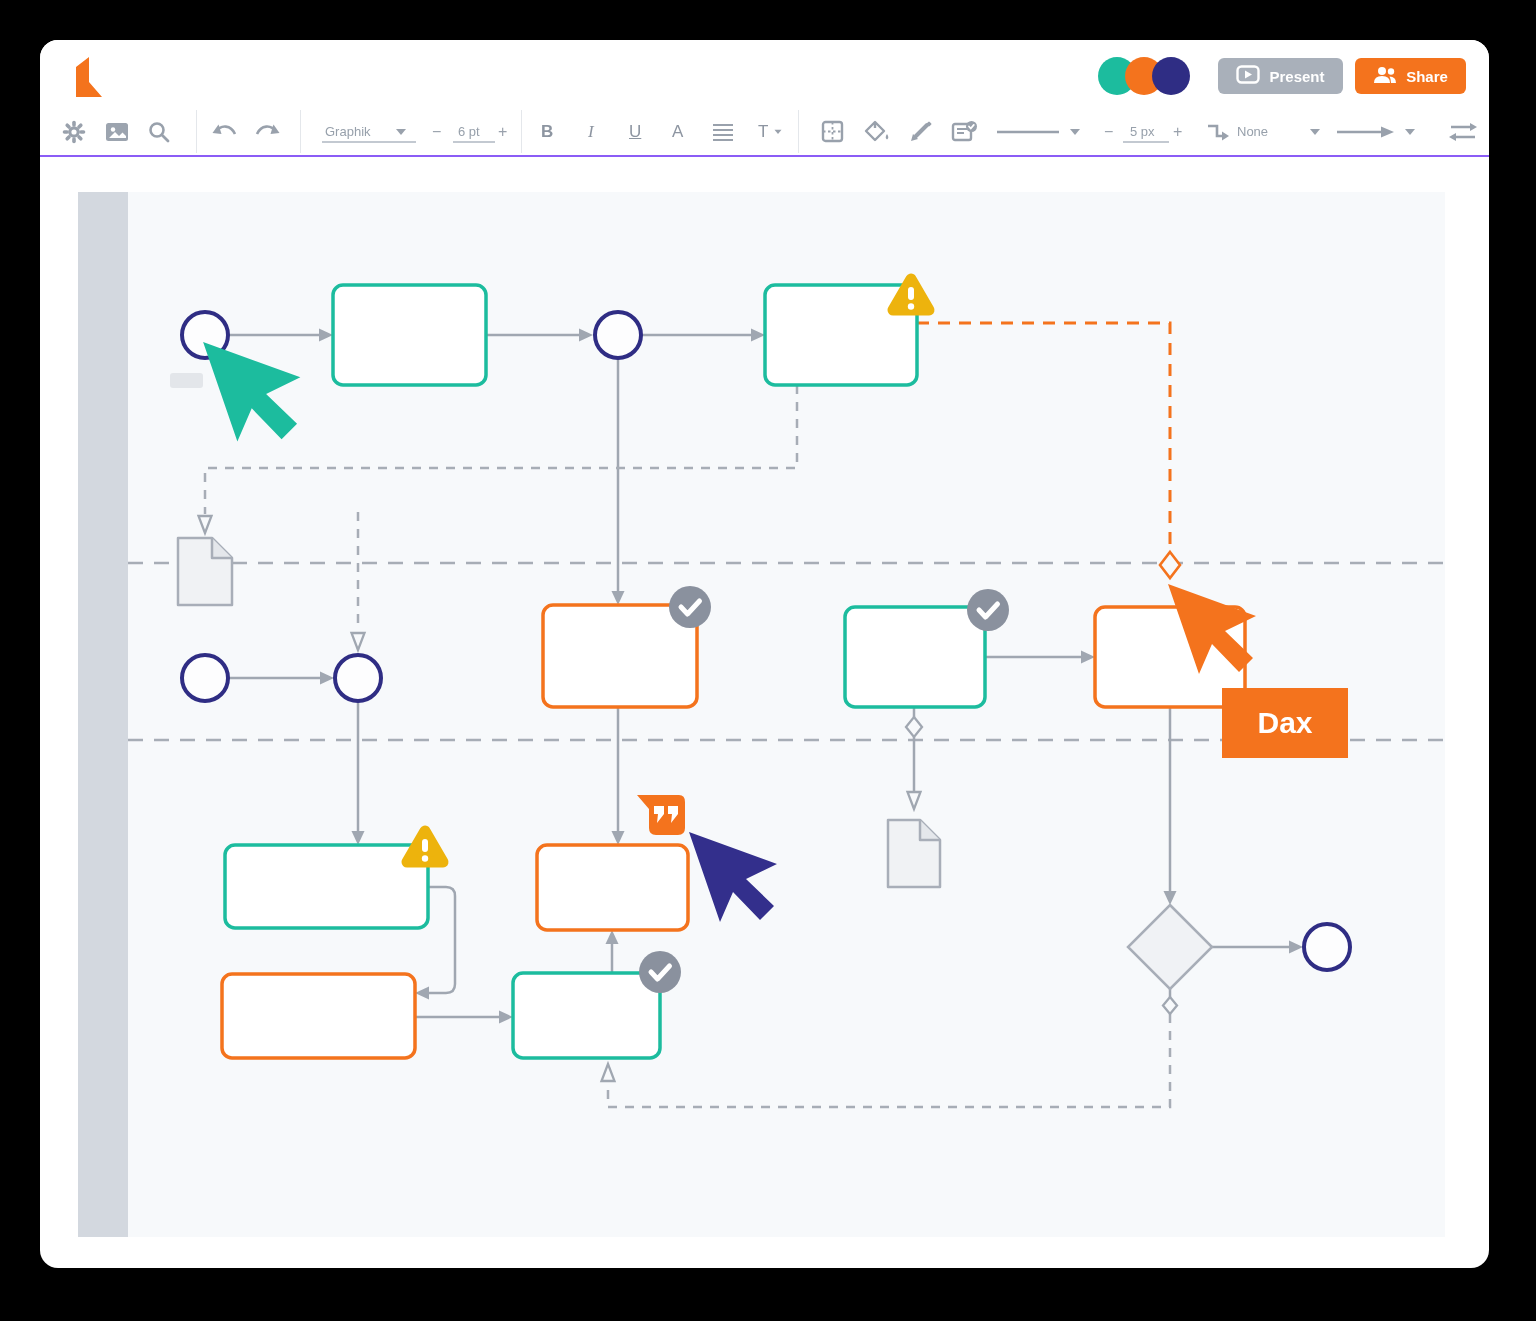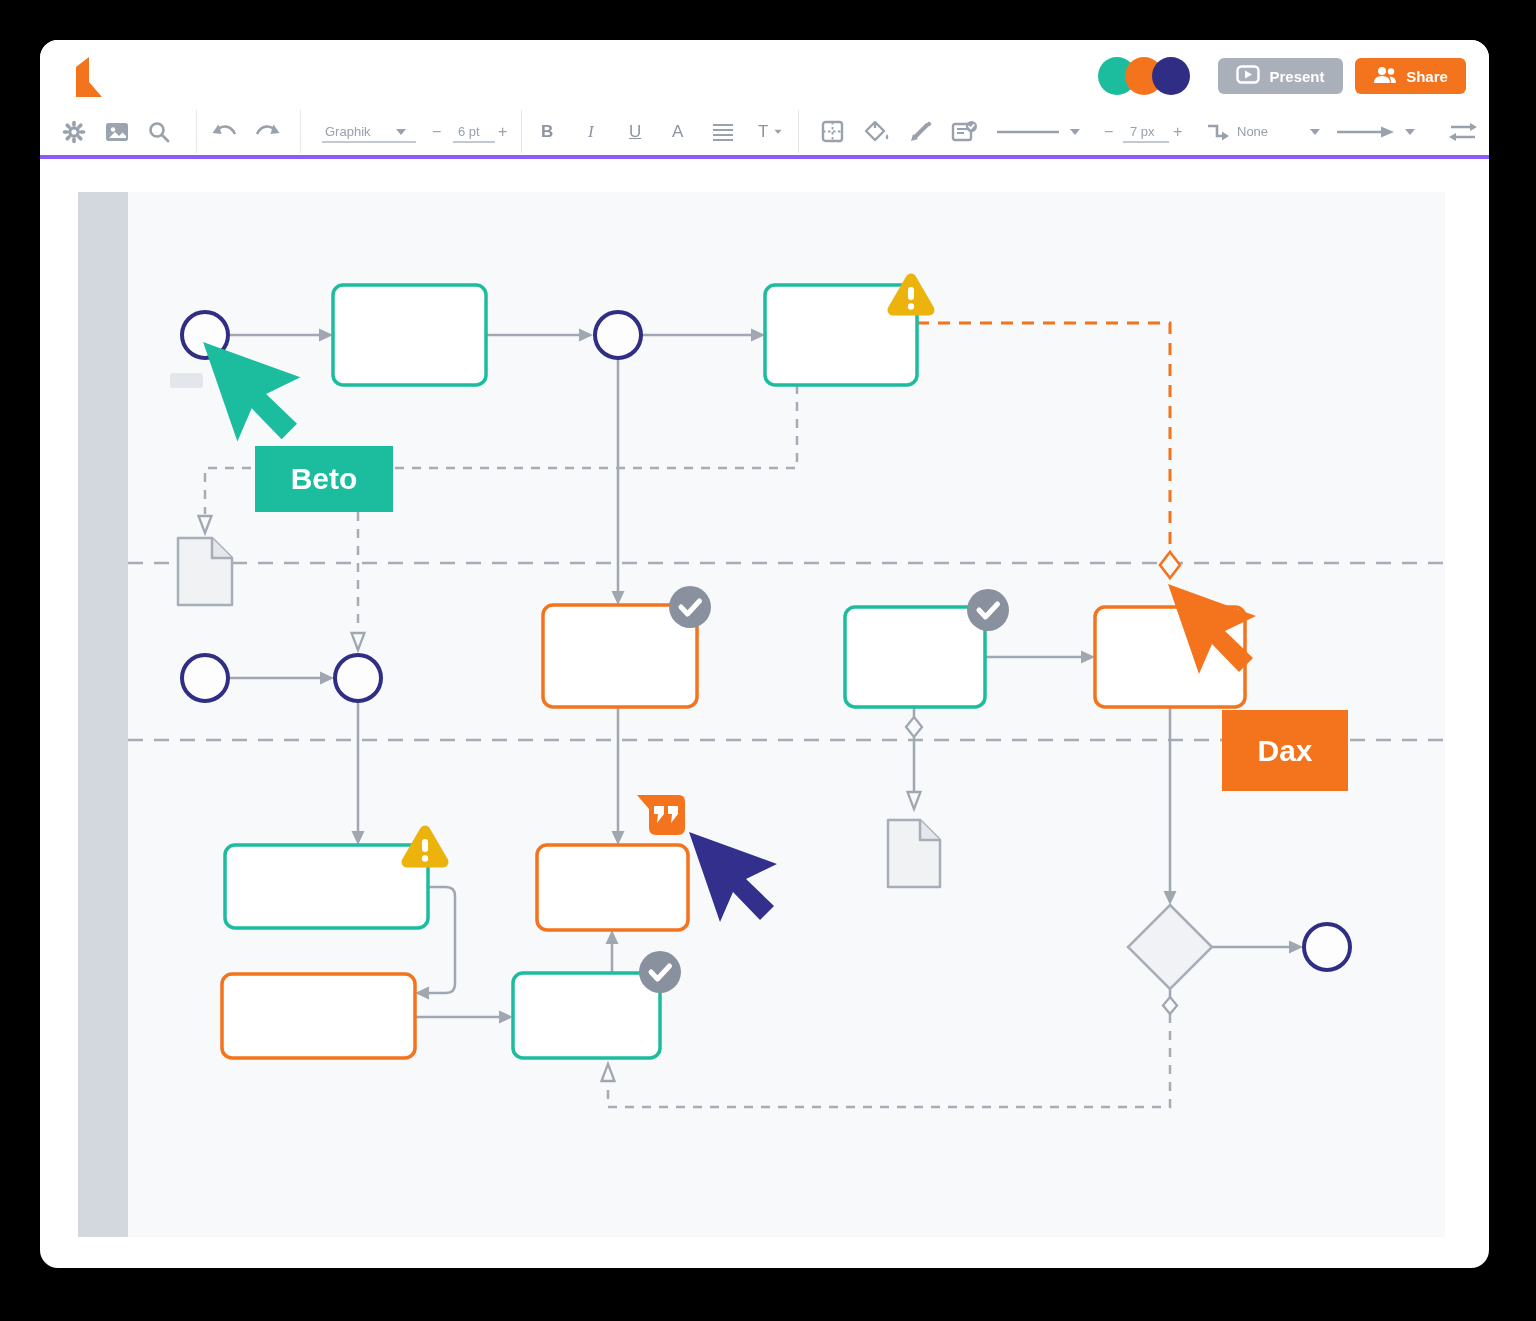--- a/index.html
+++ b/index.html
@@ -15,38 +15,38 @@
   .avatar{position:absolute;top:0;width:38px;height:38px;border-radius:50%;}
   .av-teal{left:0;background:#1CBC9E;z-index:1;}
   .av-orange{left:27px;background:#F4731D;z-index:2;}
   .av-navy{left:54px;background:#2F2D84;z-index:3;}
   .btn{position:absolute;top:18px;height:36px;border-radius:6px;display:flex;align-items:center;
        justify-content:center;gap:9px;color:#fff;font-weight:bold;font-size:15px;cursor:pointer;border:none;}
   .btn-present{left:1178px;width:125px;background:#A9B0BA;}
   .btn-share{left:1315px;width:111px;background:#F4731D;text-align:right;}
   
   .toolbar{position:absolute;left:0;top:68px;width:100%;height:47px;background:#fff;
-           border-bottom:4px solid #8b5cf6;}
+           border-bottom:2px solid #8b5cf6;}
   .t{position:absolute;top:0;height:47px;display:flex;align-items:center;color:#97A0AB;}
   .tdiv{position:absolute;top:2px;height:43px;width:1px;background:#E4E7EB;}
   .tl{font-size:17px;color:#8D95A1;}
   .ul{position:absolute;height:2px;background:#C3C9D1;top:33px;}
   .caret{width:0;height:0;border-left:5px solid transparent;border-right:5px solid transparent;
          border-top:6px solid #99A1AC;display:inline-block;}
   .sign{font-size:16px;color:#99A1AC;}
   .txt13{font-size:13px;}
   
   .canvas{position:absolute;left:38px;top:152px;width:1367px;height:1045px;background:#F7F9FB;}
   .lanebar{position:absolute;left:0;top:0;width:50px;height:1045px;background:#D3D8DF;}
   .diagram-svg{position:absolute;left:0;top:0;}
   .nametag{position:absolute;display:flex;align-items:center;justify-content:center;
            color:#fff;font-weight:bold;font-size:30px;}
   .tag-beto{left:177px;top:254px;width:138px;height:66px;background:#1CBC9E;}
   .tag-karla{left:666px;top:737px;width:146px;height:64px;background:#332F8C;}
-  .tag-dax{left:1144px;top:496px;width:126px;height:81px;background:#F4731D;margin-top:22px;}
+  .tag-dax{left:1144px;top:496px;width:126px;height:70px;background:#F4731D;}
   .cursor{position:absolute;}
 </style>
 </head>
 <body>
 
 <div class="stage">
  <div class="window">
 
   <div class="header">
     <span class="logo">
@@ -182,21 +182,21 @@
     </span>
     <span class="t" style="left:957px">
       <svg width="62" height="6" viewBox="0 0 62 6">
             <line x1="0" y1="3" x2="62" y2="3" stroke="#99A1AC" stroke-width="2.6"></line>
           </svg>
     </span>
     <span class="t" style="left:1030px">
           <span class="caret"></span>
         </span>
     <span class="t sign" style="left:1064px">−</span>
-    <span class="t txt13" style="left:1090px">7 px</span>
+    <span class="t txt13" style="left:1090px">5 px</span>
     <span class="ul" style="left:1083px;width:46px"></span>
     <span class="t sign" style="left:1133px">+</span>
     <span class="t" style="left:1165px">
       <svg width="26" height="22" viewBox="0 0 26 22" fill="none">
         <path d="M3,5 H12 V15 H18" stroke="#99A1AC" stroke-width="2.6"></path>
         <polygon points="17,10.5 24,15 17,19.5" fill="#99A1AC"></polygon>
       </svg>
     </span>
     <span class="t txt13" style="left:1197px">None</span>
     <span class="t" style="left:1270px">
@@ -359,22 +359,19 @@
     <svg class="cursor" style="left:124px;top:150px" width="105" height="105" viewBox="0 0 95 95">
       <polygon points="1,0 32,90 45,60 72,88 86,74 58,47 89,32" fill="#1CBC9E"></polygon>
     </svg>
     <svg class="cursor" style="left:610px;top:640px" width="95" height="95" viewBox="0 0 95 95">
       <polygon points="1,0 32,90 45,60 72,88 86,74 58,47 89,32" fill="#332F8C"></polygon>
     </svg>
     <svg class="cursor" style="left:1089px;top:392px" width="95" height="95" viewBox="0 0 95 95">
       <polygon points="1,0 32,90 45,60 72,88 86,74 58,47 89,32" fill="#F4731D"></polygon>
     </svg>
 
-    <div class="nametag tag-beto">
-      <span>Beto</span>
-    </div>
     <div class="nametag tag-dax">
       <span>Dax</span>
     </div>
   </div>
 
  </div>
 </div>
 
 </body></html>

